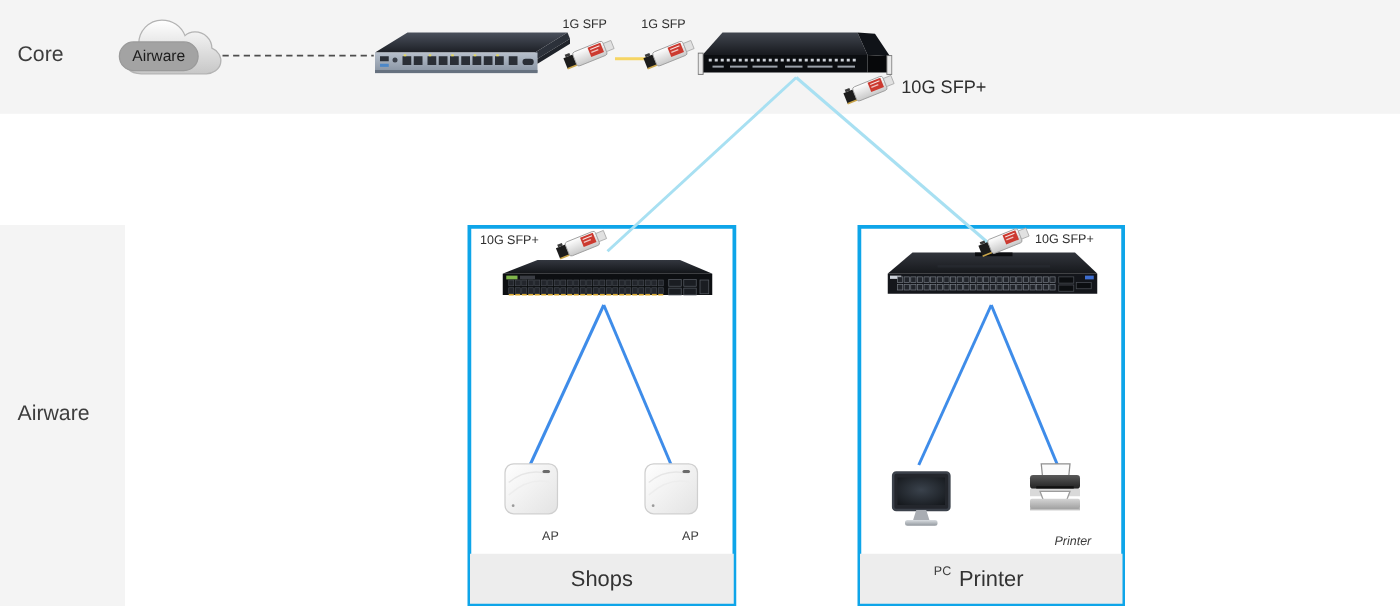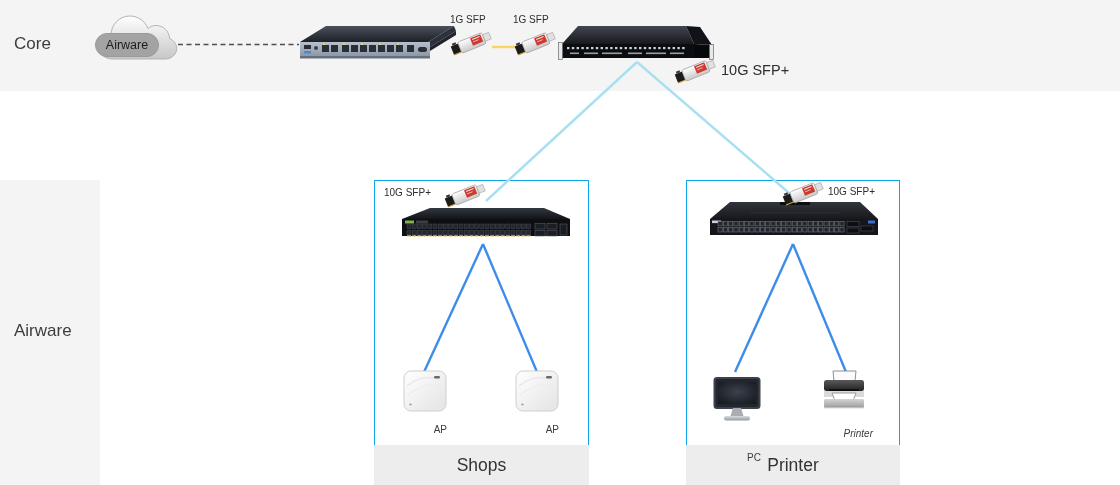--- a/index.html
+++ b/index.html
@@ -9,21 +9,21 @@
   }
   .band { position:absolute; background:#f4f4f4; }
   .band-core { left:0; top:0; width:1120px; height:91px; }
   .band-access { left:0; top:180px; width:100px; height:305px; }
   .layer-label { position:absolute; left:14px; font-size:17px; color:#3d3d3d; }
   .band-core .layer-label { top:34px; }
   .band-access .layer-label { top:141px; }
 
   .group-box {
     position:absolute; top:180px; height:305px; background:#ffffff;
-    border:1px solid #0ea5e9; box-sizing:border-box;
+    border:3px solid #0ea5e9; box-sizing:border-box;
   }
   #box-shops  { left:374px; width:215px; }
   #box-offices{ left:686px; width:214px; }
   .group-title {
     position:absolute; left:-1px; right:-1px; bottom:-1px; height:40px;
     background:#ededed; display:flex; align-items:center; justify-content:center;
     font-size:17.5px; color:#333333;
   }
 
   svg.links { position:absolute; left:0; top:0; width:1120px; height:485px; pointer-events:none; }

